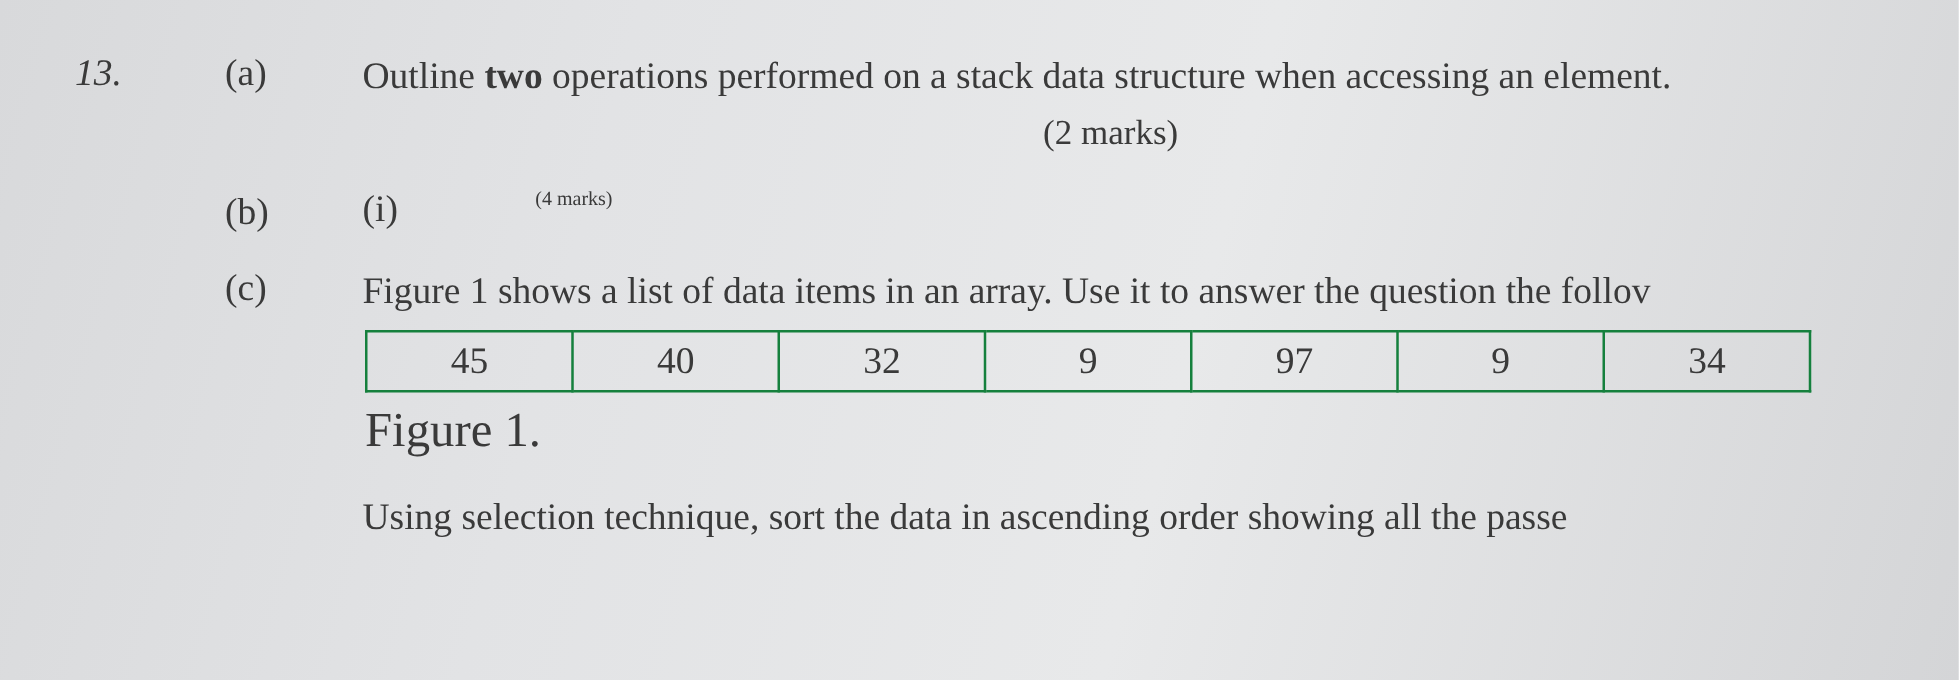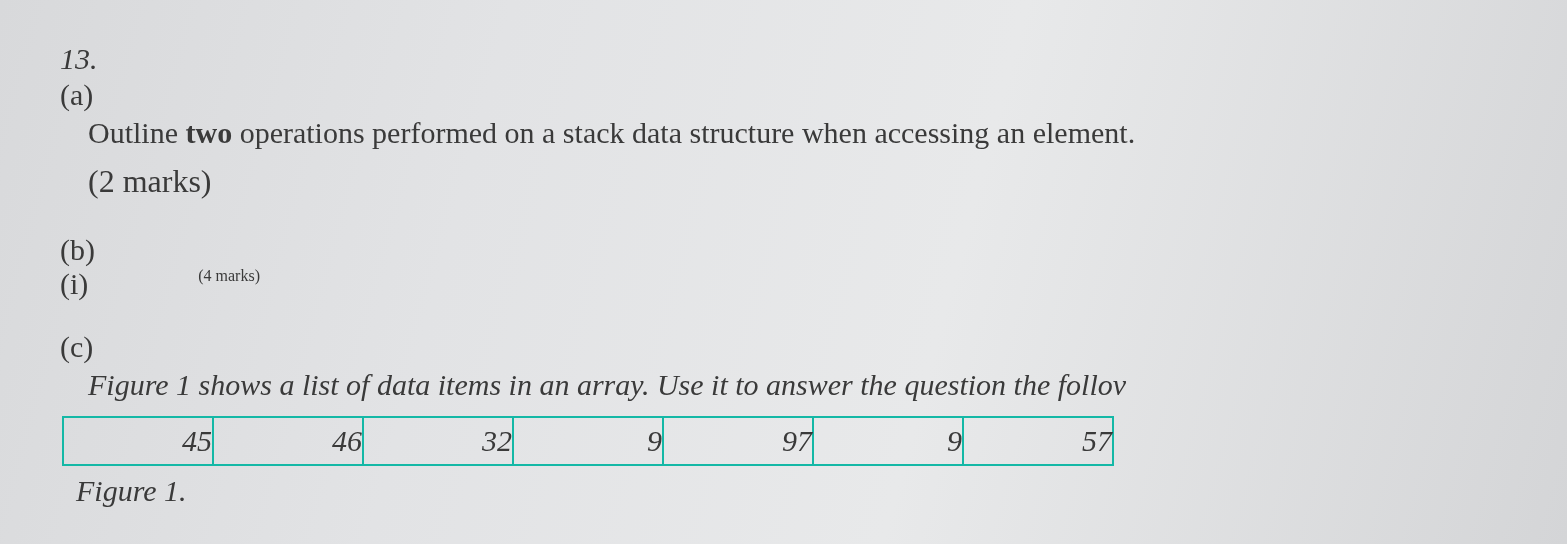--- a/index.html
+++ b/index.html
@@ -1,19 +1,18 @@
 <!DOCTYPE html>
 <html><head>
   <meta charset="utf-8">
   <style>
     * {
       margin: 0;
       padding: 0;
       box-sizing: border-box;
-      flex-direction: column;
     }
     body {
       width: 1567px;
       height: 544px;
       background: linear-gradient(105deg, #d8d9db 0%, #e2e3e5 30%, #e8e9ea 60%, #d4d5d7 100%);
       font-family: 'Times New Roman', Times, serif;
       color: #3a3a3a;
       padding: 40px 20px 20px 60px;
       overflow: hidden;
       position: relative;
@@ -49,31 +48,30 @@
       align-items: flex-start;
     }
     .inner-label {
       font-size: 30px;
       min-width: 130px;
     }
     .content {
       font-size: 30px;
       line-height: 1.4;
       flex: 1;
-      margin-left: 28px;
     }
     .bold {
       font-weight: bold;
     }
     .italic {
       font-style: italic;
     }
     .marks-line2 {
-      font-size: 32px;
-      text-align: left;
+      font-size: 28px;
+      text-align: center;
       margin-top: 5px;
     }
     .part-a {
       position: relative;
       padding-right: 60px;
     }
     .part-b-i {
       position: relative;
       padding-right: 60px;
     }
@@ -90,34 +88,33 @@
       position: absolute;
       right: -25px;
       top: 40px;
     }
     .array-table {
       border-collapse: collapse;
       margin-top: 10px;
       margin-left: 2px;
     }
     .array-table td {
-      border: 2px solid #14b8a6;
+      border: 2px solid #15803d;
       padding: 6px 0;
-      text-align: right;
+      text-align: center;
       font-size: 30px;
-      width: 150px;
+      width: 165px;
     }
     .figure-caption {
-      font-size: 30px;
+      font-size: 39px;
       margin-top: 8px;
-      margin-left: 16px;
+      margin-left: 2px;
     }
     .part-c-content {
       flex: 1;
-      font-style: italic;
     }
     .final-text {
       font-size: 30px;
       margin-top: 30px;
       margin-left: 0px;
     }
   </style>
 </head>
 <body>
 
@@ -148,26 +145,27 @@
 
   <div class="row">
     <div class="q-num"></div>
     <div class="sub-label">(c)</div>
     <div class="part-c-content">
       <div class="content">Figure 1 shows a list of data items in an array. Use it to answer the question the follov</div>
       <table class="array-table">
         <tbody>
             <tr>
           <td>45</td>
-          <td>46</td>
+          <td>40</td>
           <td>32</td>
           <td>9</td>
           <td>97</td>
           <td>9</td>
-          <td>57</td>
+          <td>34</td>
         </tr>
       </tbody>
         </table>
       <div class="figure-caption">Figure 1.</div>
+      <div class="final-text">Using selection technique, sort the data in ascending order showing all the passe</div>
     </div>
   </div>
 
 </div>
 
 </body></html>

